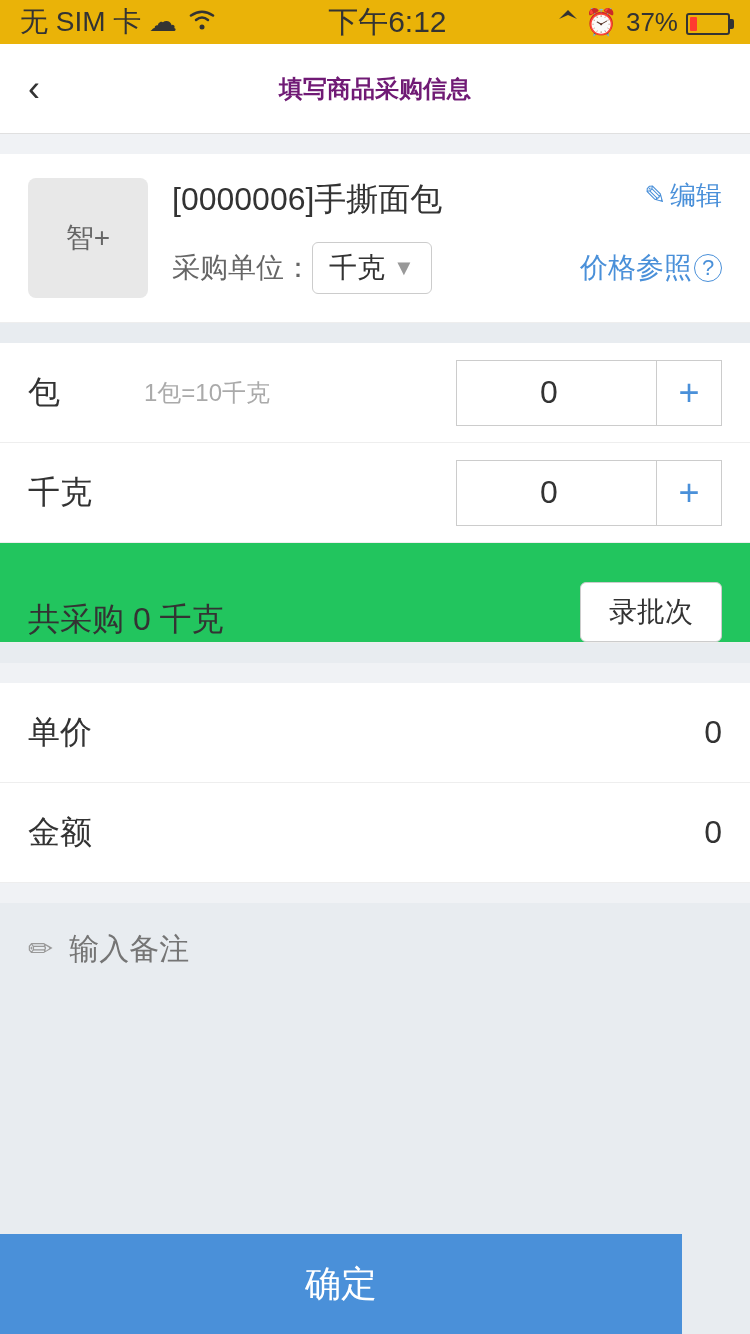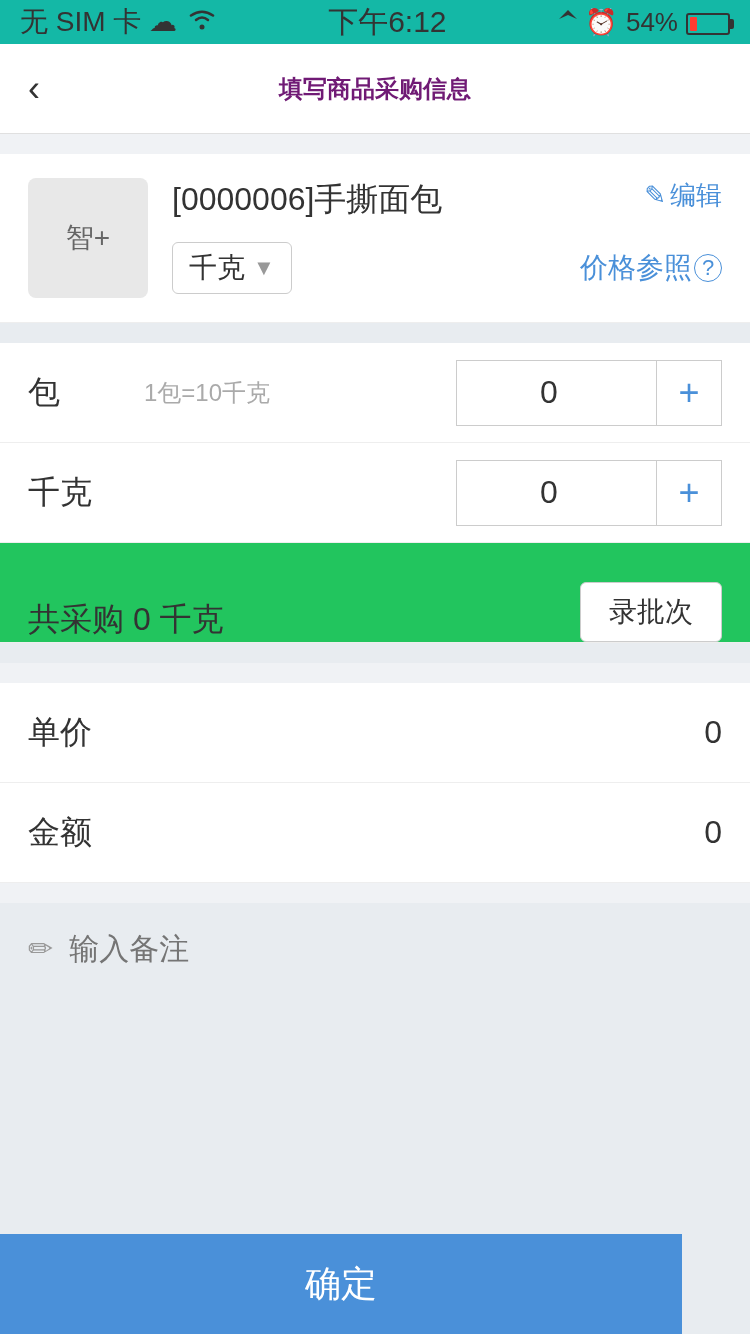--- a/index.html
+++ b/index.html
@@ -9,21 +9,21 @@
       min-height: 1334px;
       font-family: -apple-system, "PingFang SC", "Microsoft YaHei", sans-serif;
       background: #f0f2f5;
       font-size: 32px;
       color: #333;
     }
 
     
     .status-bar {
       height: 44px;
-      background: #14b8a6;
+      background: #eab308;
       display: flex;
       align-items: center;
       justify-content: space-between;
       padding: 0 20px;
       font-size: 28px;
       color: #333;
     }
     .status-left { display: flex; align-items: center; gap: 10px; }
     .status-center { font-size: 30px; font-weight: 500; }
     .status-right { display: flex; align-items: center; gap: 8px; font-size: 26px; }
@@ -203,21 +203,21 @@
     </span>
   </div>
   <div class="status-center">下午6:12</div>
   <div class="status-right">
     <span>
       <svg width="20" height="22" viewBox="0 0 20 22" fill="#333">
           <path d="M10 1 L19 10 L10 6 L1 10 Z"></path>
         </svg>
     </span>
     <span>⏰</span>
-    <span>54%</span>
+    <span>37%</span>
     <span>
       <span class="battery-icon">
           <span class="battery-fill"></span>
         </span>
     </span>
   </div>
 </div>
 
 <div class="nav-bar">
   <div class="nav-back">‹</div>
@@ -231,20 +231,21 @@
   <div class="product-info">
     <div class="product-name-row">
       <span class="product-name">[0000006]手撕面包</span>
       <span class="edit-btn">
         <span>✎</span>
         <span>编辑</span>
       </span>
     </div>
     <div class="purchase-unit-row">
       <div style="display:flex;align-items:center;">
+        <span class="unit-label">采购单位：</span>
         <div class="unit-select">
           <span>千克</span>
           <span style="font-size:22px;color:#999;">▼</span>
         </div>
       </div>
       <div class="price-ref">
         <span>价格参照</span>
         <span style="border:1px solid #4a90d9;border-radius:50%;width:28px;height:28px;display:flex;align-items:center;justify-content:center;font-size:22px;">?</span>
       </div>
     </div>

